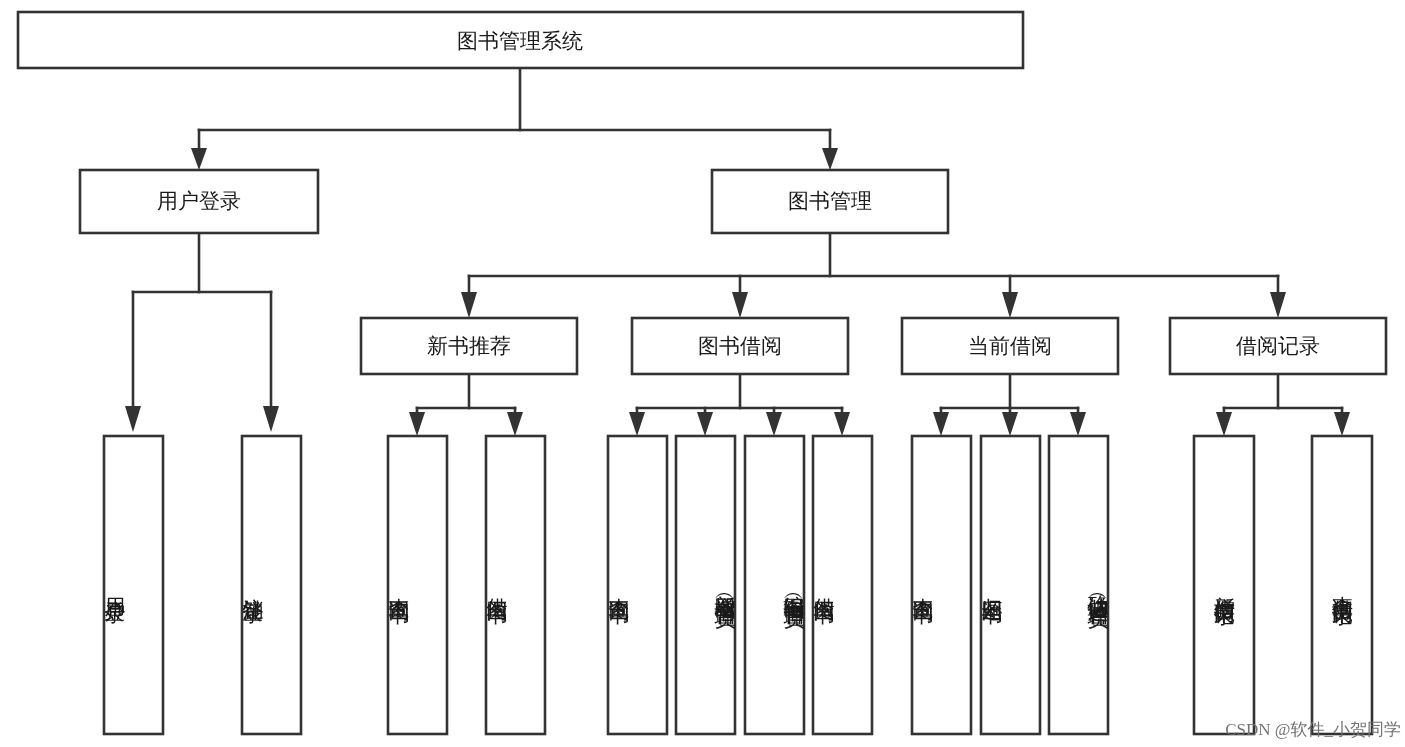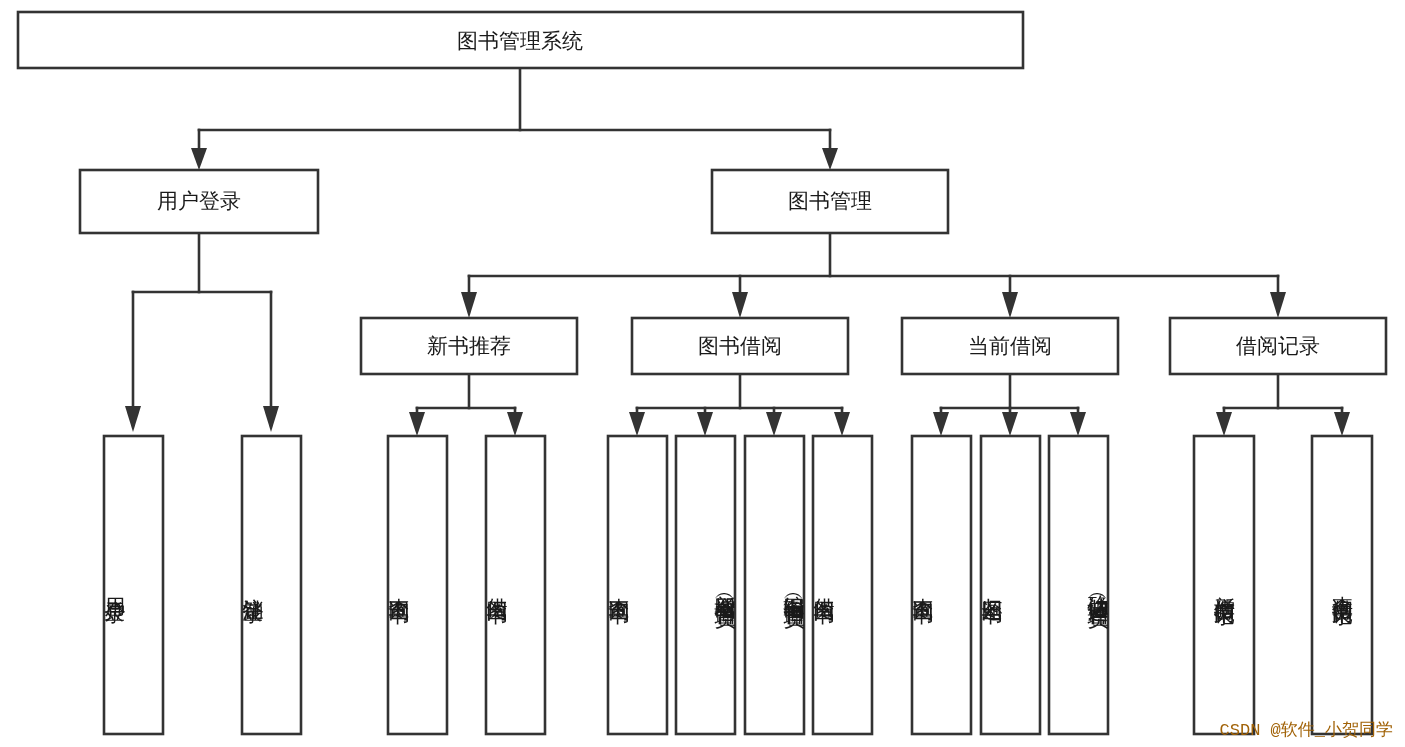--- a/index.html
+++ b/index.html
@@ -59,25 +59,25 @@
     text-orientation: upright;
     letter-spacing: 2px;
     line-height: 1;
     white-space: nowrap;
     text-align: center;
     pointer-events: none;
     user-select: none;
   }
   .watermark {
     position: absolute;
-    right: 12px;
+    right: 4px;
     bottom: 6px;
-    font-family: Liberation Mono, monospace;
+    font-family: Liberation Serif, serif;
     font-size: 17px;
-    color: #a16207;
+    color: #737373;
     white-space: nowrap;
     user-select: none;
   }
 </style>
 </head>
 <body>
 
 <div id="diagram-root">
 
   <svg class="diagram-canvas" viewBox="0 0 1405 747">

